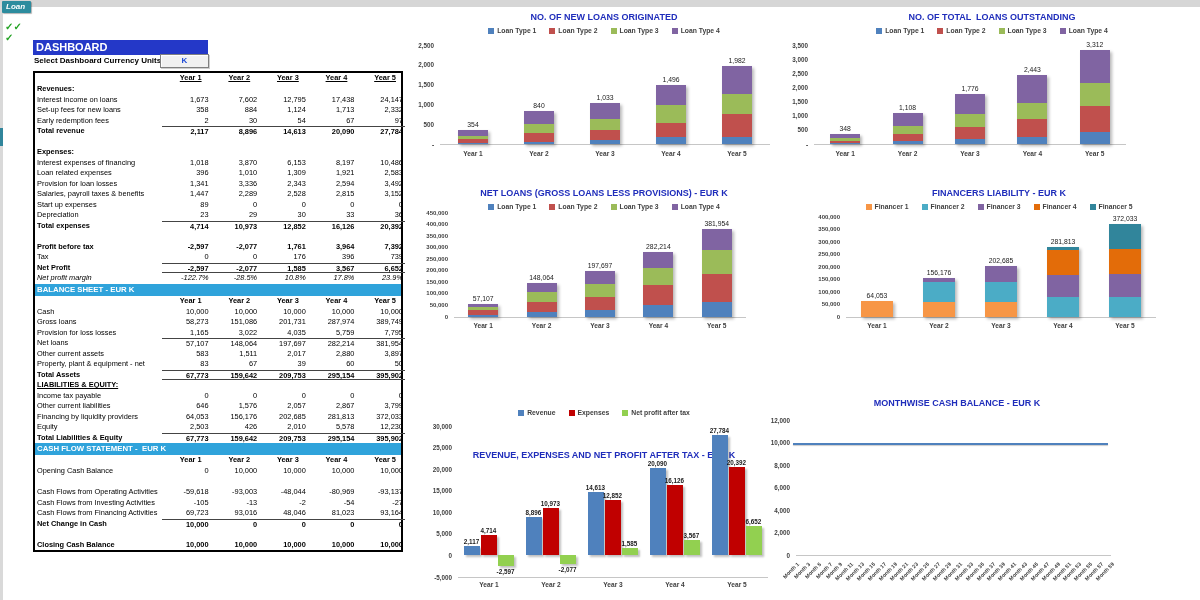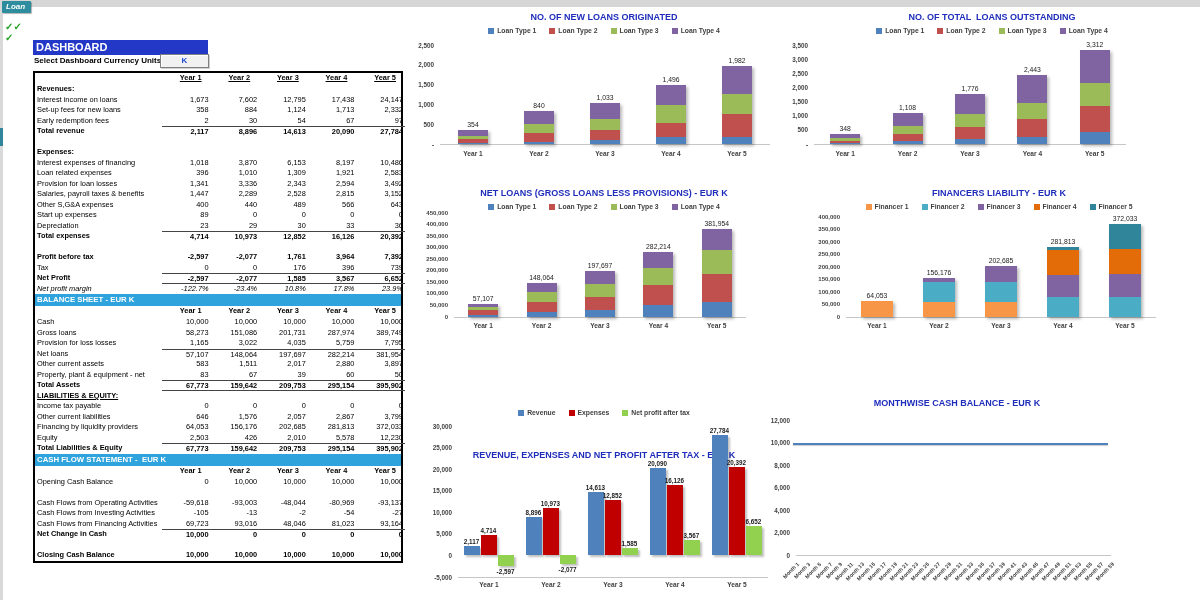--- a/index.html
+++ b/index.html
@@ -176,30 +176,20 @@
       <div class="lbl">Salaries, payroll taxes &amp; benefits</div>
       <div class="vals">
         <div class="v">1,447</div>
         <div class="v">2,289</div>
         <div class="v">2,528</div>
         <div class="v">2,815</div>
         <div class="v">3,152</div>
       </div>
     </div>
     <div class="trow">
-      <div class="lbl">Other S,G&amp;A expenses</div>
-      <div class="vals">
-        <div class="v">400</div>
-        <div class="v">440</div>
-        <div class="v">489</div>
-        <div class="v">566</div>
-        <div class="v">643</div>
-      </div>
-    </div>
-    <div class="trow">
       <div class="lbl">Start up expenses</div>
       <div class="vals">
         <div class="v">89</div>
         <div class="v">0</div>
         <div class="v">0</div>
         <div class="v">0</div>
         <div class="v">0</div>
       </div>
     </div>
     <div class="trow">
@@ -250,21 +240,21 @@
         <div class="v">-2,077</div>
         <div class="v">1,585</div>
         <div class="v">3,567</div>
         <div class="v">6,652</div>
       </div>
     </div>
     <div class="trow i">
       <div class="lbl">Net profit margin</div>
       <div class="vals">
         <div class="v">-122.7%</div>
-        <div class="v">-23.4%</div>
+        <div class="v">-28.5%</div>
         <div class="v">10.8%</div>
         <div class="v">17.8%</div>
         <div class="v">23.9%</div>
       </div>
     </div>
     <div class="sec-header">BALANCE SHEET - EUR K</div>
     <div class="trow colhead">
       <div class="lbl"></div>
       <div class="vals">
         <div class="v">Year 1</div>

